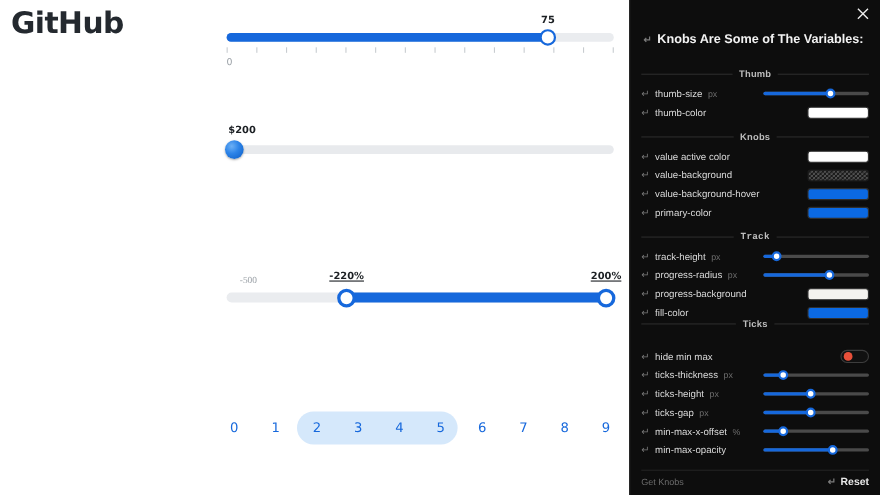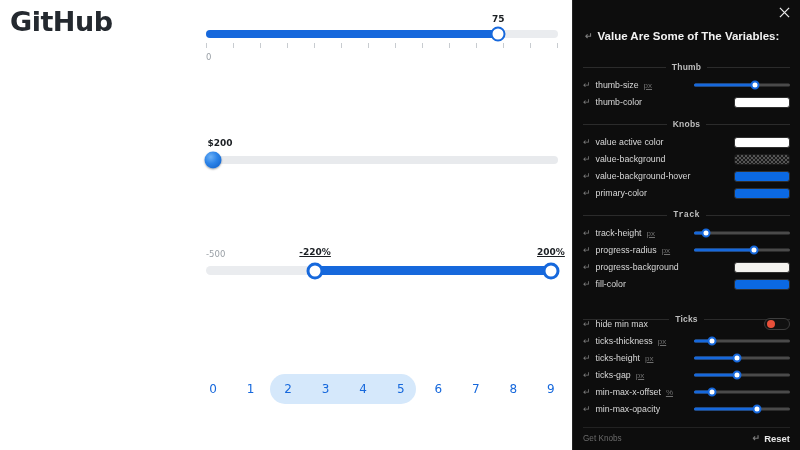--- a/index.html
+++ b/index.html
@@ -72,35 +72,35 @@
 
   
   #s1 { top: 30px; }
   #s1 .track { height: 8px; }
   #s1 .knob { width: 15px; height: 15px; border: 2px solid #1668dc; }
   #s1 .ticks { top: 13px; }
   #s1 .valuelabel { top: -16px; }
   #s1 .minlabel { top: 22px; left: 0; }
 
   
-  #s2 { top: 156px; }
+  #s2 { top: 132px; }
   #s2 .track { height: 8px; background: #e8eaed; }
   #s2 .knob {
     width: 17px; height: 17px; border: none;
     background: radial-gradient(circle at 36% 32%, #6cb0f5 0%, #2d84e8 42%, #0b5bc4 100%);
     box-shadow: 0 1px 2px rgba(0,0,0,.35);
   }
   #s2 .valuelabel { top: -18px; }
 
   
   #s3 { top: 266px; }
   #s3 .track { height: 9px; background: #eaecef; }
   #s3 .knob { width: 17px; height: 17px; border: 3px solid #1668dc; }
   #s3 .valuelabel { top: -19px; text-decoration: underline; }
-  #s3 .minlabel { top: -17px; left: 0; }
+  #s3 .minlabel { top: -17px; left: 12px; font-family: Liberation Serif, serif; }
 
   
   #s4 { top: 374px; height: 30px; }
   #s4 .numstrip {
     position: relative; width: 100%; height: 30px;
   }
   #s4 .pill {
     position: absolute; top: 0; height: 30px;
     background: #d5e8fb; border-radius: 15px;
   }
@@ -154,21 +154,21 @@
   .row {
     position: absolute; left: 10px; right: 10px;
     height: 14px;
     display: flex; align-items: center;
   }
   .row .name {
     display: flex; align-items: center; gap: 5px;
     white-space: nowrap;
   }
   .row .nm { font-size: 8.8px; color: #d9d9d9; }
-  .row .unit { font-size: 8px; color: #6f6f6f; text-decoration: underline; }
+  .row .unit { font-size: 8px; color: #6f6f6f; }
 
   .ctrl { position: absolute; right: 0; }
 
   
   .pslider {
     position: relative; width: 96px; height: 10px;
   }
   .pslider .pt {
     position: absolute; top: 50%; left: 0; width: 100%; height: 3px;
     transform: translateY(-50%);
@@ -303,21 +303,21 @@
   <div class="panel">
 
     <div class="panel-close">
       <svg width="11" height="11" viewBox="0 0 12 12" aria-hidden="true">
         <path d="M1 1 L11 11 M11 1 L1 11" stroke="#e9e9e9" stroke-width="1.4" fill="none"></path>
       </svg>
     </div>
 
     <div class="panel-title">
       <span class="enter-ic">↵</span>
-      <span>Value Are Some of The Variables:</span>
+      <span>Knobs Are Some of The Variables:</span>
     </div>
 
     <div id="panel-body">
         <div class="section" style="top: 62px;">
           <span class="ln"></span>
           <span class="lbl">Thumb</span>
           <span class="ln r"></span>
         </div>
         <div class="row" style="top: 78px;">
           <div class="name">
@@ -427,21 +427,21 @@
         </div>
         <div class="row" style="top: 277px;">
           <div class="name">
             <span class="enter-ic">↵</span>
             <span class="nm">fill-color</span>
           </div>
           <div class="ctrl">
             <div class="swatch" style="background: rgb(11, 105, 227);"></div>
           </div>
         </div>
-        <div class="section" style="top: 314px;">
+        <div class="section" style="top: 289px;">
           <span class="ln"></span>
           <span class="lbl">Ticks</span>
           <span class="ln r"></span>
         </div>
         <div class="row" style="top: 317px;">
           <div class="name">
             <span class="enter-ic">↵</span>
             <span class="nm">hide min max</span>
           </div>
           <div class="ctrl">

